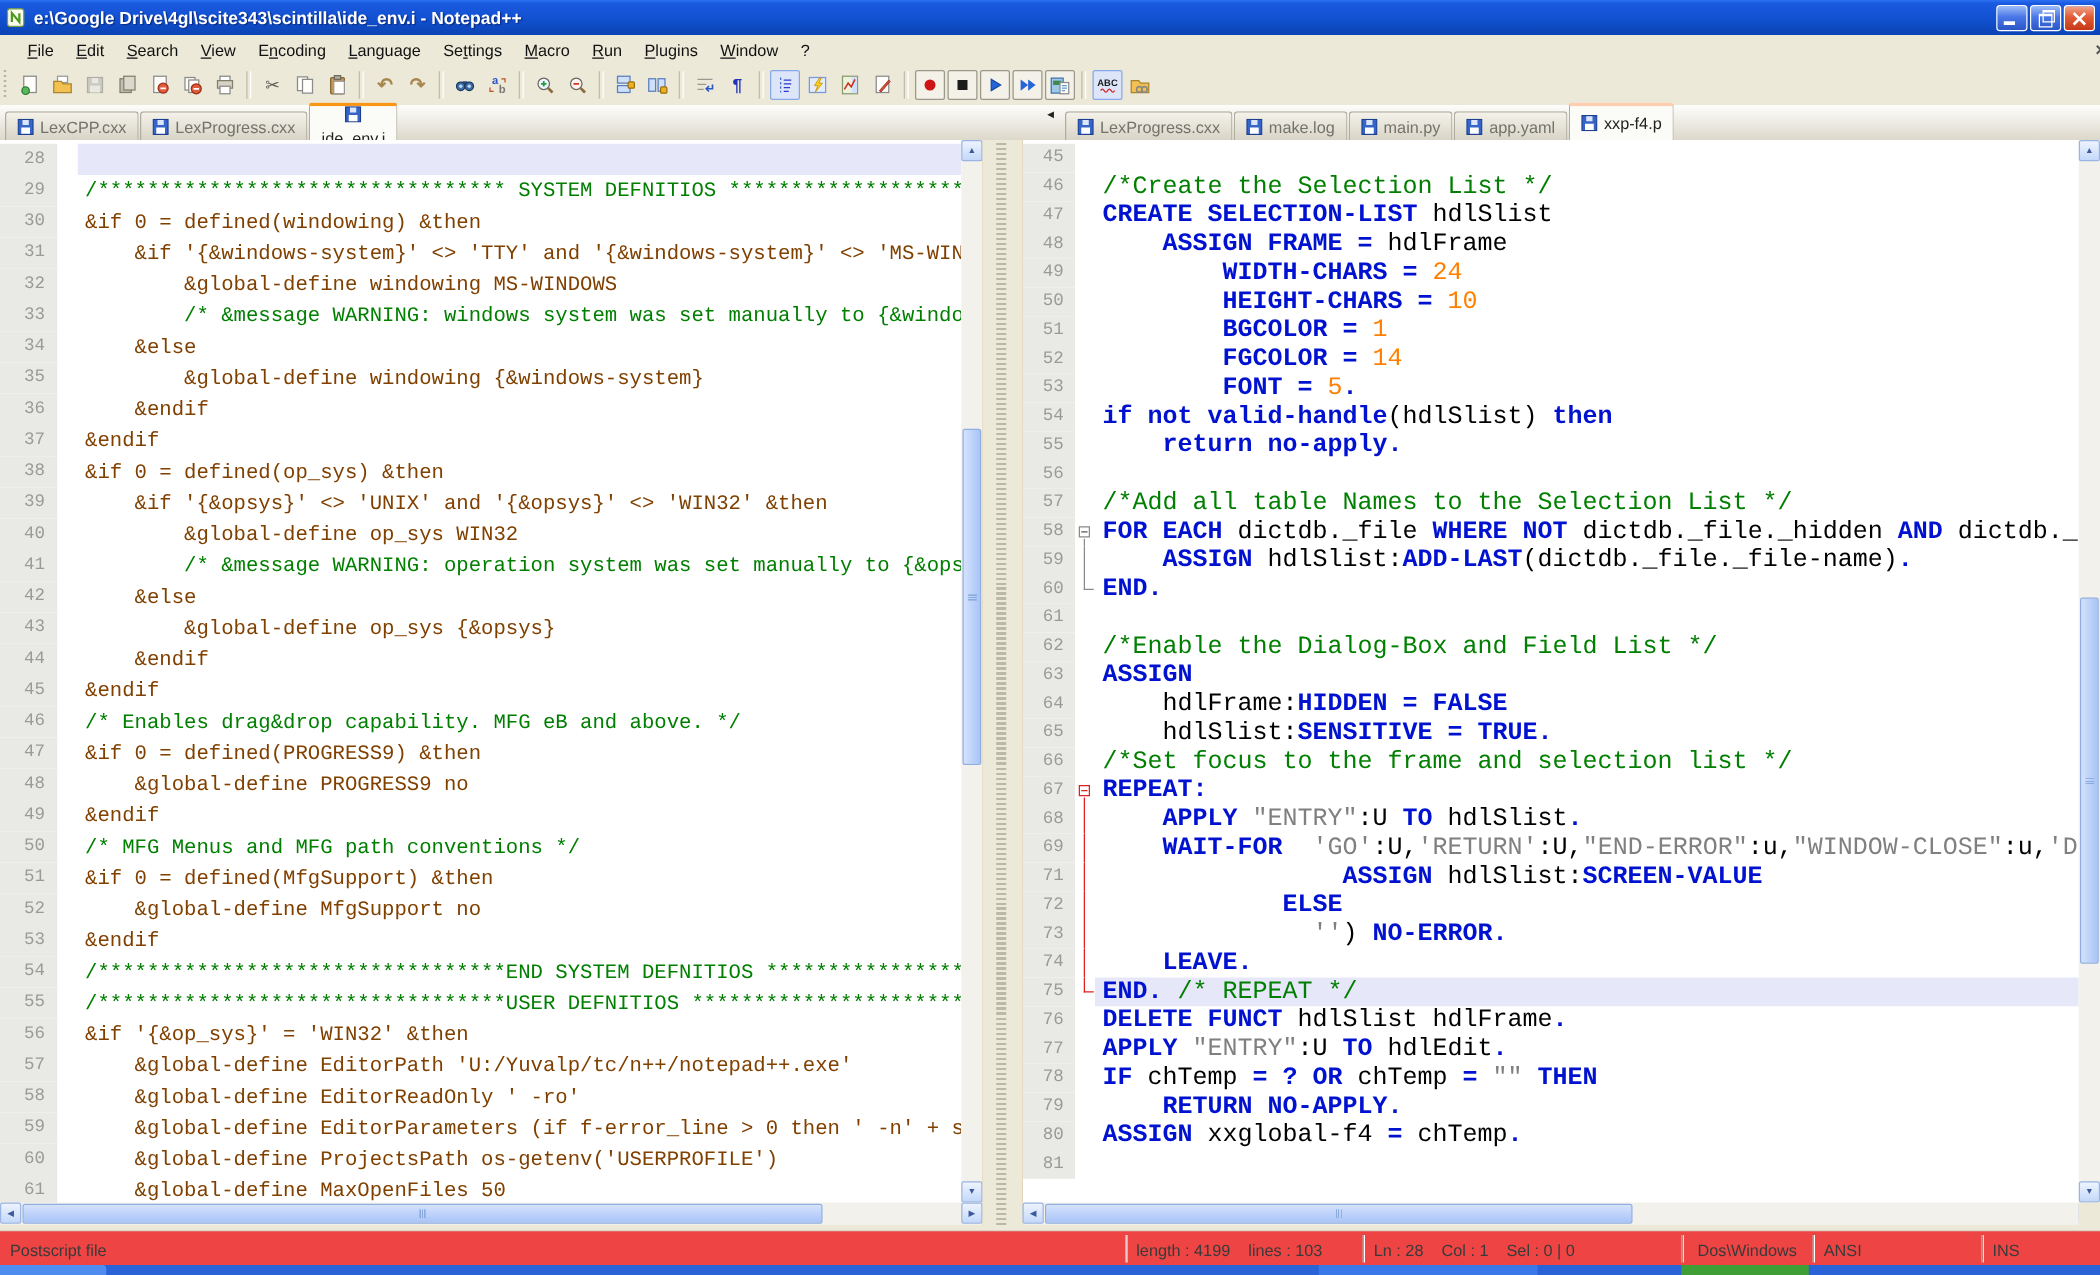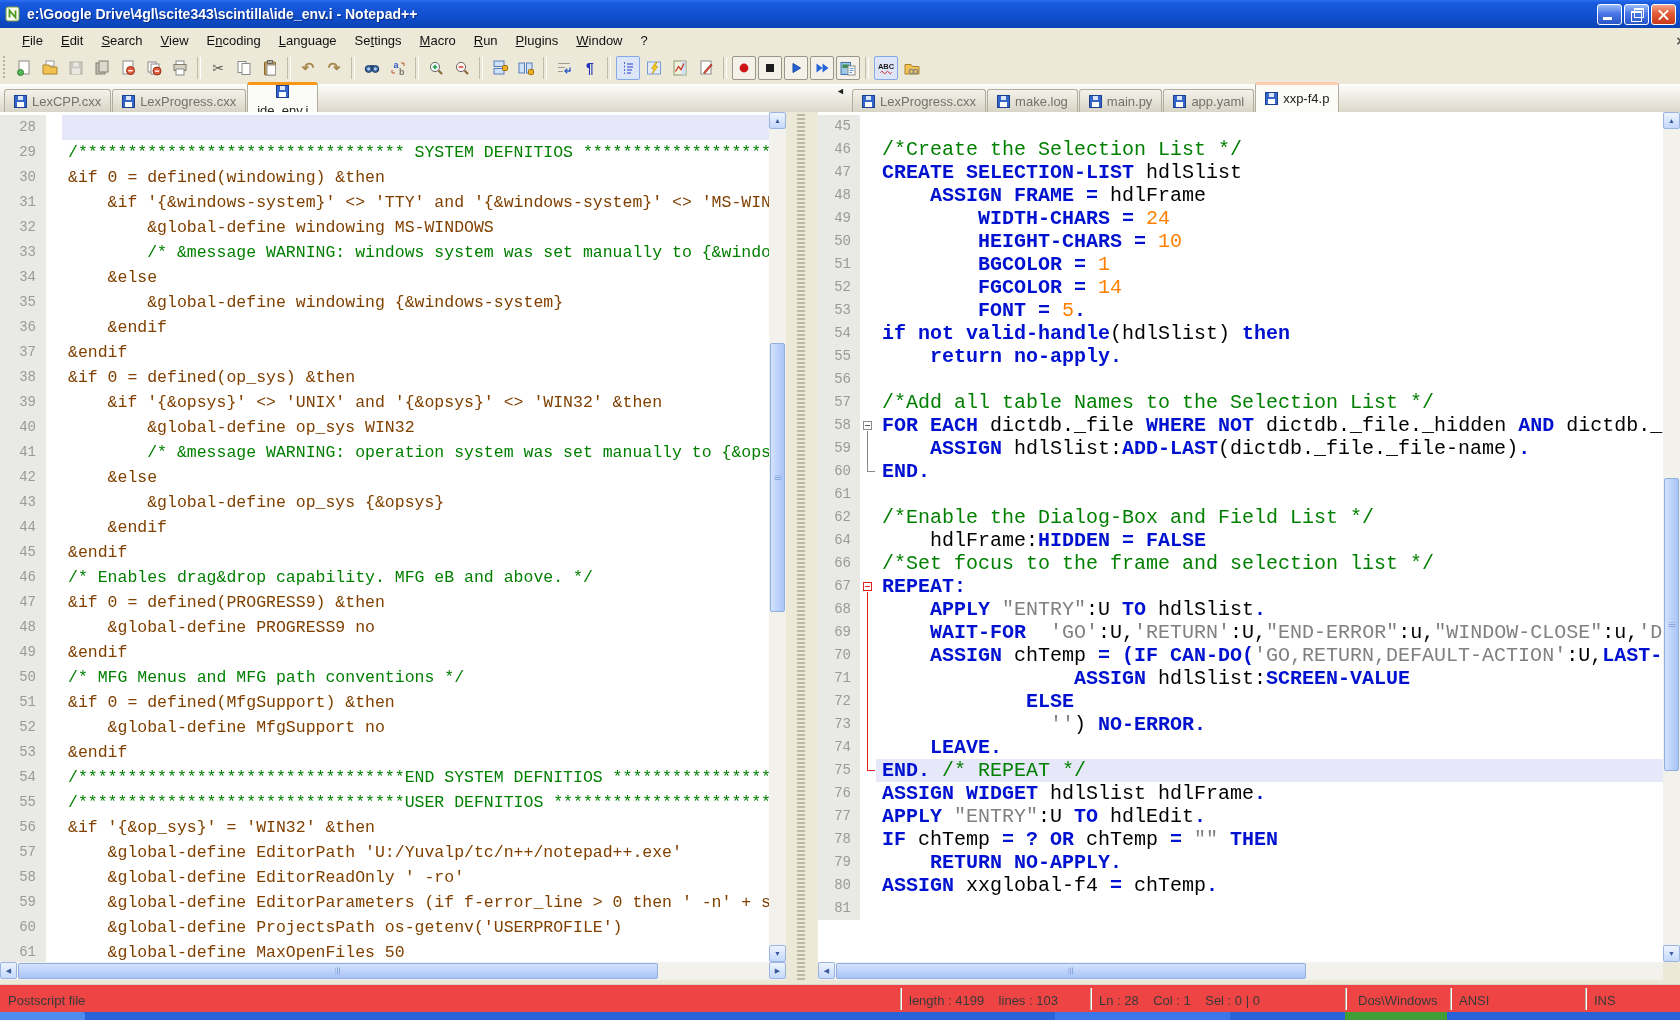--- a/index.html
+++ b/index.html
@@ -724,23 +724,33 @@
             <span class="gut">61</span>
             <span class="fold"></span>
             <span class="code"></span>
           </div>
           <div class="row">
             <span class="gut">62</span>
             <span class="fold"></span>
             <span class="code"><span class="tc">/*Enable the Dialog-Box and Field List */</span></span>
           </div>
           <div class="row">
+            <span class="gut">63</span>
+            <span class="fold"></span>
+            <span class="code"><span class="tk">ASSIGN</span></span>
+          </div>
+          <div class="row">
             <span class="gut">64</span>
             <span class="fold"></span>
             <span class="code"><span class="td">    hdlFrame:</span><span class="tk">HIDDEN = FALSE</span></span>
+          </div>
+          <div class="row">
+            <span class="gut">65</span>
+            <span class="fold"></span>
+            <span class="code"><span class="td">    hdlSlist:</span><span class="tk">SENSITIVE = TRUE.</span></span>
           </div>
           <div class="row">
             <span class="gut">66</span>
             <span class="fold"></span>
             <span class="code"><span class="tc">/*Set focus to the frame and selection list */</span></span>
           </div>
           <div class="row">
             <span class="gut">67</span>
             <span class="fold fr">
               <i class="fbox"></i>
@@ -757,27 +767,20 @@
             <span class="code"><span class="td">    </span><span class="tk">APPLY </span><span class="ts">"ENTRY"</span><span class="td">:U </span><span class="tk">TO </span><span class="td">hdlSlist</span><span class="tk">.</span></span>
           </div>
           <div class="row">
             <span class="gut">69</span>
             <span class="fold fr">
               <i class="fline fl-full"></i>
             </span>
             <span class="code"><span class="td">    </span><span class="tk">WAIT-FOR  </span><span class="ts">'GO'</span><span class="td">:U,</span><span class="ts">'RETURN'</span><span class="td">:U,</span><span class="ts">"END-ERROR"</span><span class="td">:u,</span><span class="ts">"WINDOW-CLOSE"</span><span class="td">:u,</span><span class="ts">'DEFAULT-ACTI</span></span>
           </div>
           <div class="row">
-            <span class="gut">70</span>
-            <span class="fold fr">
-              <i class="fline fl-full"></i>
-            </span>
-            <span class="code"><span class="td">    </span><span class="tk">ASSIGN </span><span class="td">chTemp </span><span class="tk">= (IF CAN-DO(</span><span class="ts">'GO,RETURN,DEFAULT-ACTION'</span><span class="td">:U,</span><span class="tk">LAST-EVENT:FUNCT</span></span>
-          </div>
-          <div class="row">
             <span class="gut">71</span>
             <span class="fold fr">
               <i class="fline fl-full"></i>
             </span>
             <span class="code"><span class="td">                </span><span class="tk">ASSIGN </span><span class="td">hdlSlist:</span><span class="tk">SCREEN-VALUE</span></span>
           </div>
           <div class="row">
             <span class="gut">72</span>
             <span class="fold fr">
               <i class="fline fl-full"></i>
@@ -802,21 +805,21 @@
             <span class="gut">75</span>
             <span class="fold fr">
               <i class="fline fl-t"></i>
               <i class="fhl"></i>
             </span>
             <span class="code hl"><span class="tk">END. </span><span class="tc">/* REPEAT */</span></span>
           </div>
           <div class="row">
             <span class="gut">76</span>
             <span class="fold"></span>
-            <span class="code"><span class="tk">ASSIGN WIDGET </span><span class="td">hdlSlist hdlFrame</span><span class="tk">.</span></span>
+            <span class="code"><span class="tk">DELETE FUNCT </span><span class="td">hdlSlist hdlFrame</span><span class="tk">.</span></span>
           </div>
           <div class="row">
             <span class="gut">77</span>
             <span class="fold"></span>
             <span class="code"><span class="tk">APPLY </span><span class="ts">"ENTRY"</span><span class="td">:U </span><span class="tk">TO </span><span class="td">hdlEdit</span><span class="tk">.</span></span>
           </div>
           <div class="row">
             <span class="gut">78</span>
             <span class="fold"></span>
             <span class="code"><span class="tk">IF </span><span class="td">chTemp </span><span class="tk">= ? OR </span><span class="td">chTemp </span><span class="tk">= </span><span class="ts">"" </span><span class="tk">THEN</span></span>

